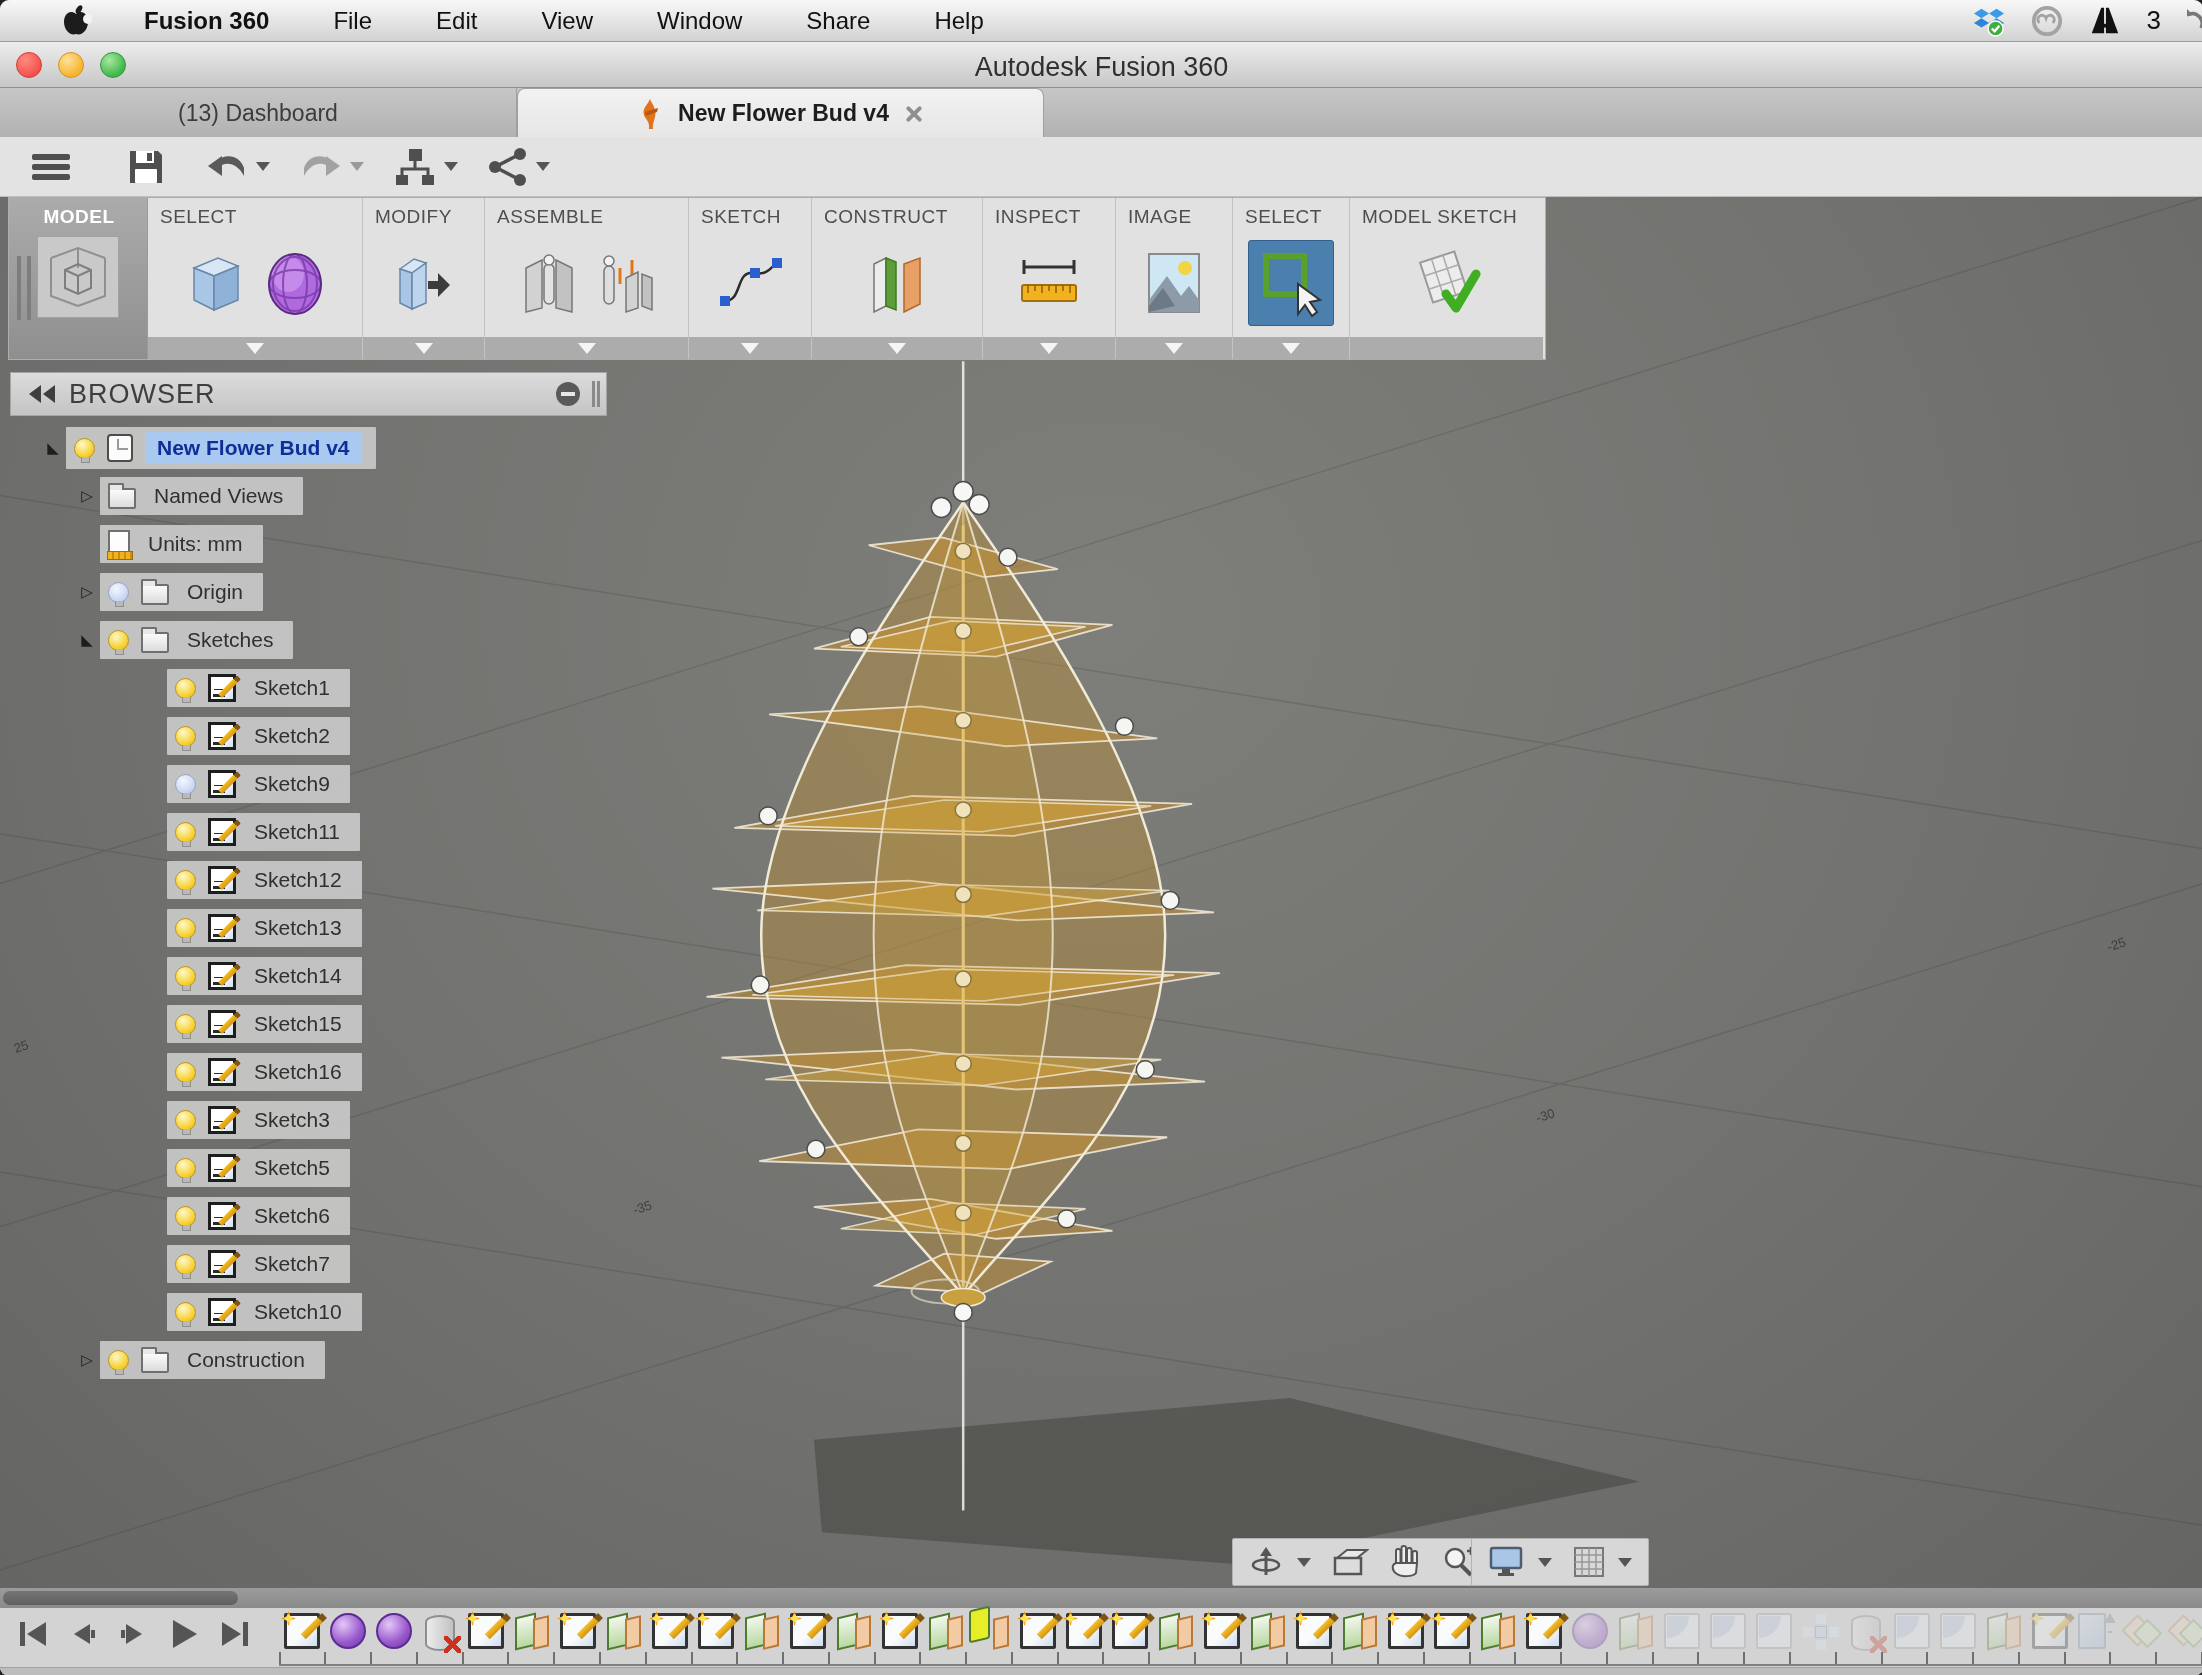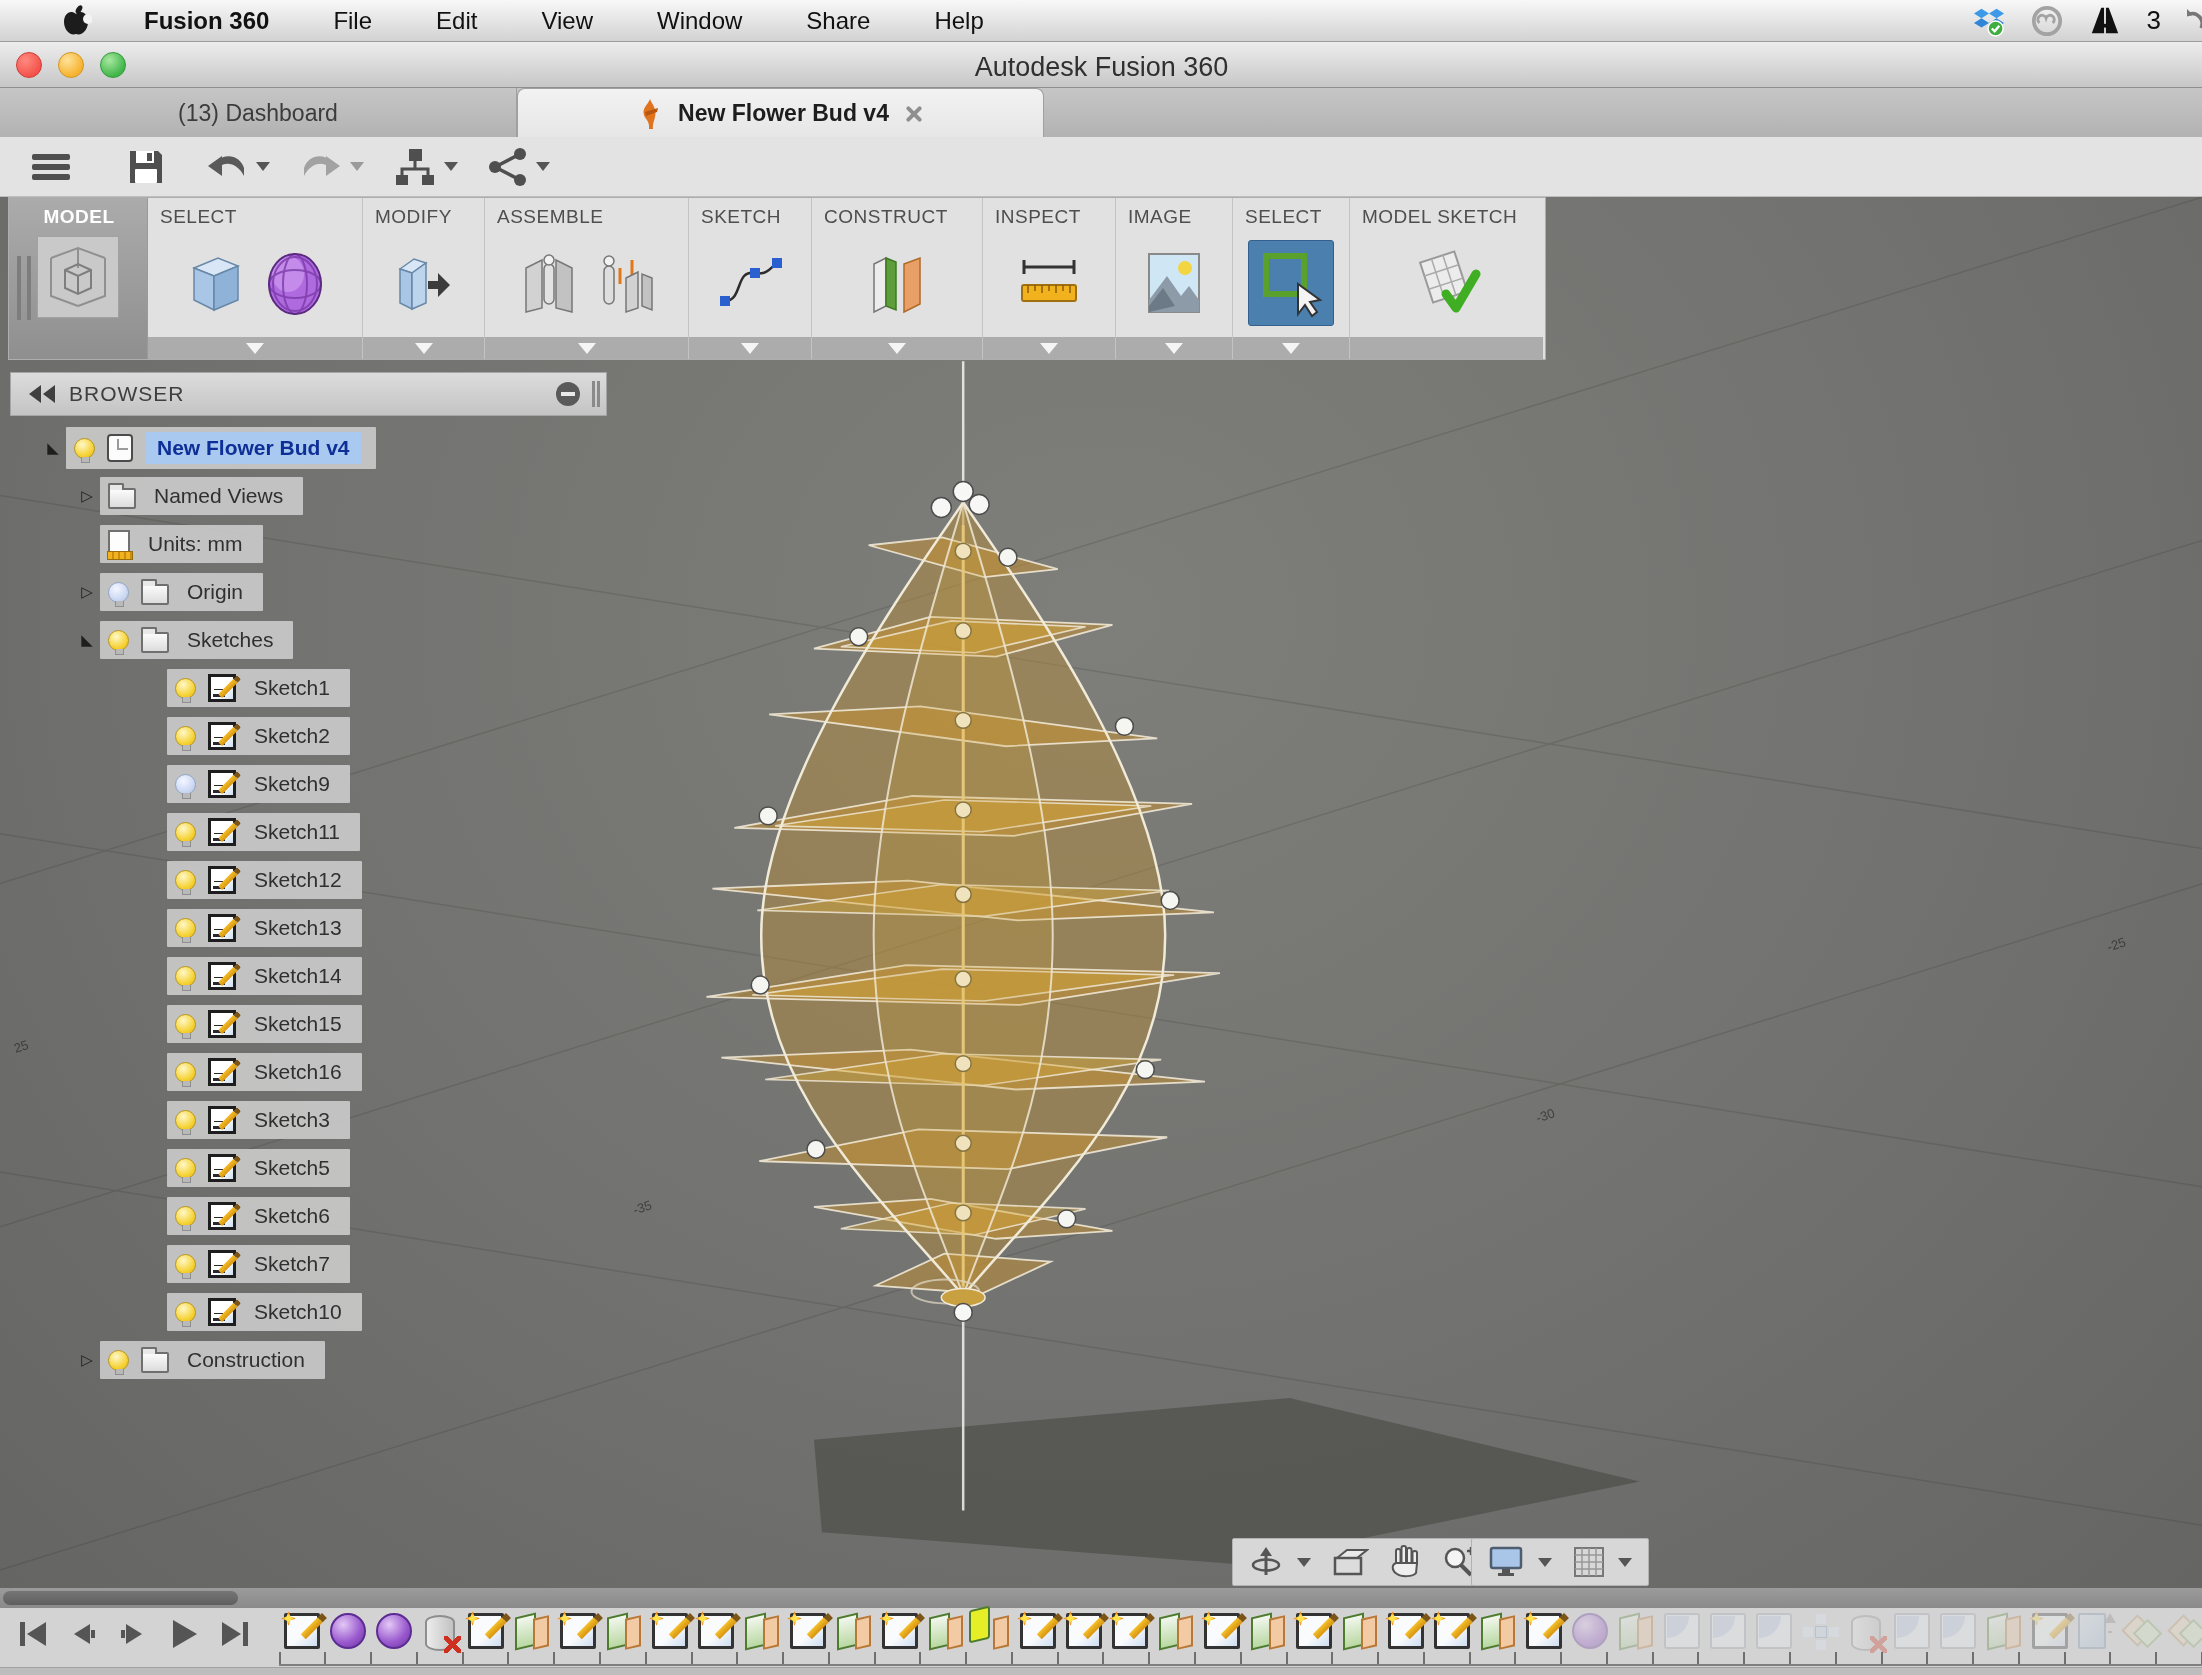--- a/index.html
+++ b/index.html
@@ -1,17 +1,17 @@
 <!DOCTYPE html>
 <html><head>
 <meta charset="utf-8">
 <style>
   * { margin:0; padding:0; box-sizing:border-box; }
   body { font-family:"Liberation Sans", sans-serif; background:#222; }
-  .screen { position:relative; width:2203px; height:1676px; overflow:hidden; background:#6e6e6a; }
+  .screen { position:relative; width:2203px; height:1676px; overflow:hidden; background:#6e6e6a;border-radius:9px; }
 
   
   .menubar { position:absolute; left:0; top:0; width:100%; height:42px;
     background:linear-gradient(#f8f8f8,#d2d2d2); border-bottom:1px solid #9d9d9d;
     display:flex; align-items:center; font-size:24px; color:#111; }
   .menubar .apple { margin-left:60px; width:32px; height:32px; }
   .menubar .appname { margin-left:52px; font-weight:bold; }
   .menubar .mitem { margin-left:64px; }
   .menubar .mb-right { margin-left:auto; display:flex; align-items:center; gap:26px; margin-right:0; }
   .menubar .mb-count { font-size:26px; color:#111; }
@@ -66,21 +66,21 @@
   .model-thumb { width:82px; height:82px; margin:8px auto 0 auto; background:#c9c9c9; border:1px solid #a2a2a2; display:flex; align-items:center; justify-content:center;}
   .model-grip { position:absolute; left:8px; top:58px; width:14px; height:64px;
     border-left:4px solid #7d7d7d; border-right:4px solid #7d7d7d; }
   .sel-box { width:86px; height:86px; background:#4a7fae; border:1px solid #33608c; border-radius:3px;
     display:flex; align-items:center; justify-content:center; }
 
   
   .browser { position:absolute; left:10px; top:175px; width:597px; }
   .br-header { height:44px; background:linear-gradient(#dcdcdc,#c4c4c4); border:1px solid #a5a5a5;
     display:flex; align-items:center; }
-  .br-title { font-size:21px; color:#3e3e3e; letter-spacing:1px; margin-left:14px; }
+  .br-title { font-size:27px; color:#3e3e3e; letter-spacing:1px; margin-left:14px; }
   .br-collapse { margin-left:18px; display:flex; gap:2px; }
   .br-collapse i { width:0; height:0; border-top:9px solid transparent; border-bottom:9px solid transparent; border-right:12px solid #3f3f3f; }
   .br-minus { margin-left:auto; width:24px; height:24px; border-radius:50%; background:#5a5a5a; position:relative; }
   .br-minus::after { content:""; position:absolute; left:5px; top:10px; width:14px; height:4px; background:#e8e8e8; }
   .br-grip { width:8px; height:26px; border-left:3px solid #8a8a8a; border-right:3px solid #8a8a8a; margin:0 6px 0 12px; }
   .b-tree { margin-top:8px; }
   .b-row { display:flex; align-items:center; height:48px; }
   .b-row .expander { width:26px; text-align:center; font-size:15px; color:#1e1e1e; flex:0 0 auto; }
   .b-row.lvl0 { padding-left:30px; } .b-row.lvl1 { padding-left:64px; } .b-row.lvl2 { padding-left:131px; }
   .row-body { display:inline-flex; align-items:center; gap:12px; background:rgba(201,201,201,.92);

